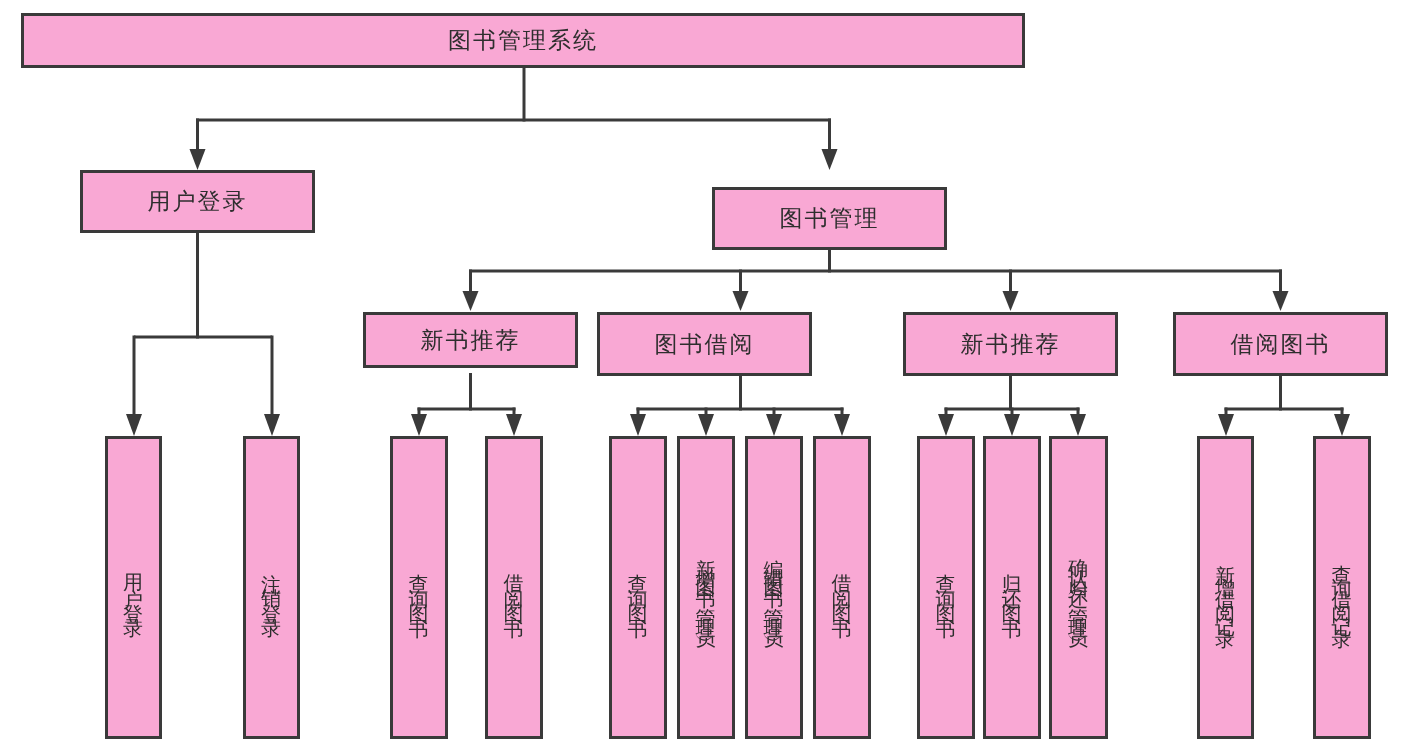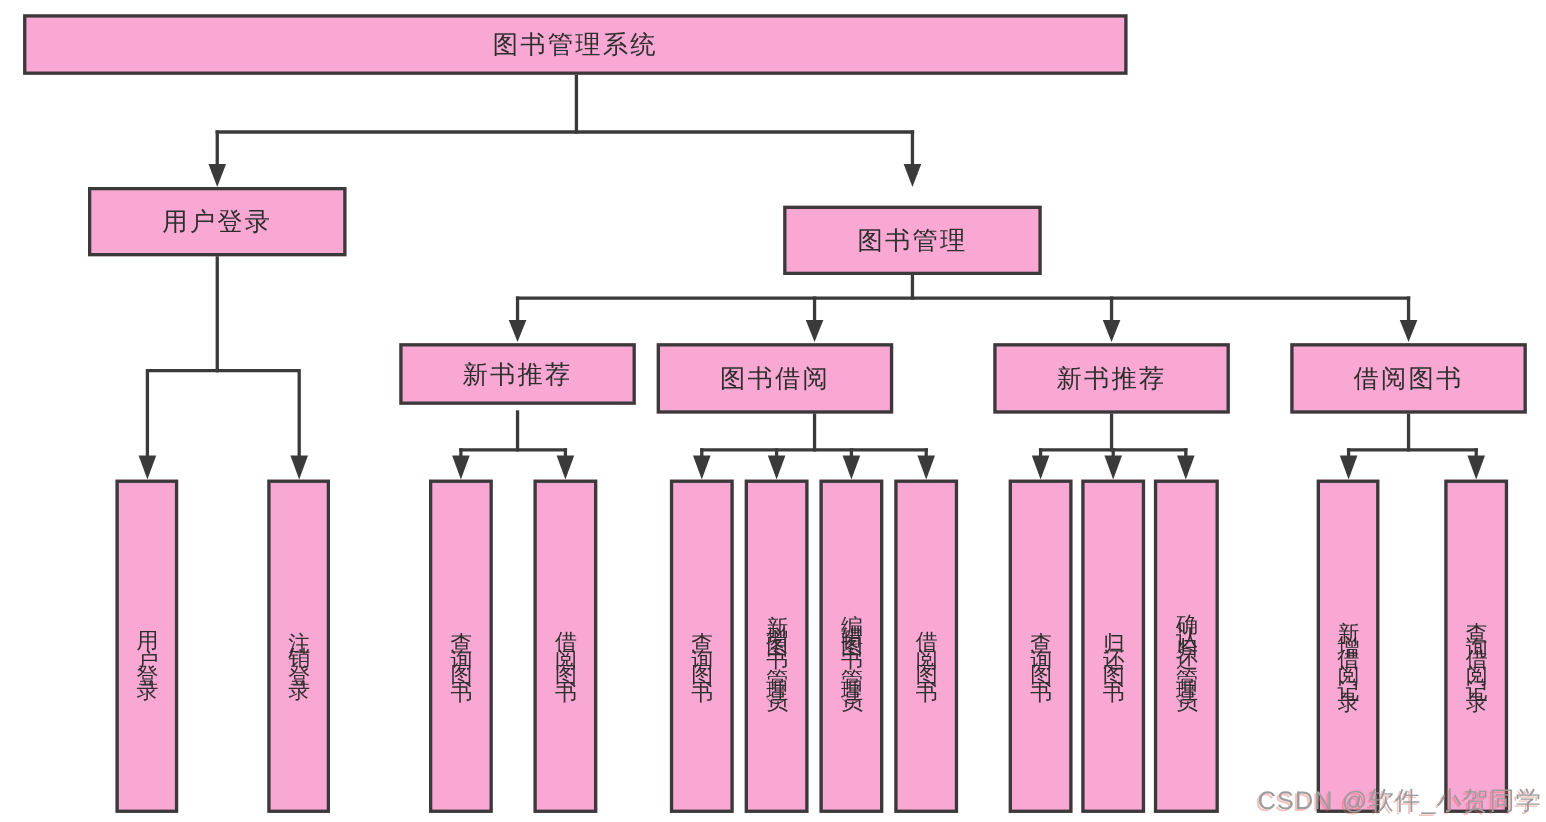--- a/index.html
+++ b/index.html
@@ -159,15 +159,14 @@
     <span class="vtext ls9">确认归还（管理员）</span>
   </div>
 
   <div class="node vnode" style="left:1197px;top:436px;width:57px;height:303px">
     <span class="vtext ls6">新增借阅记录</span>
   </div>
   <div class="node vnode" style="left:1313px;top:436px;width:58px;height:303px">
     <span class="vtext ls6">查询借阅记录</span>
   </div>
 
-  <div class="watermark">CSDN @软件_小贺同学</div>
 
 </div>
 
 </body></html>

